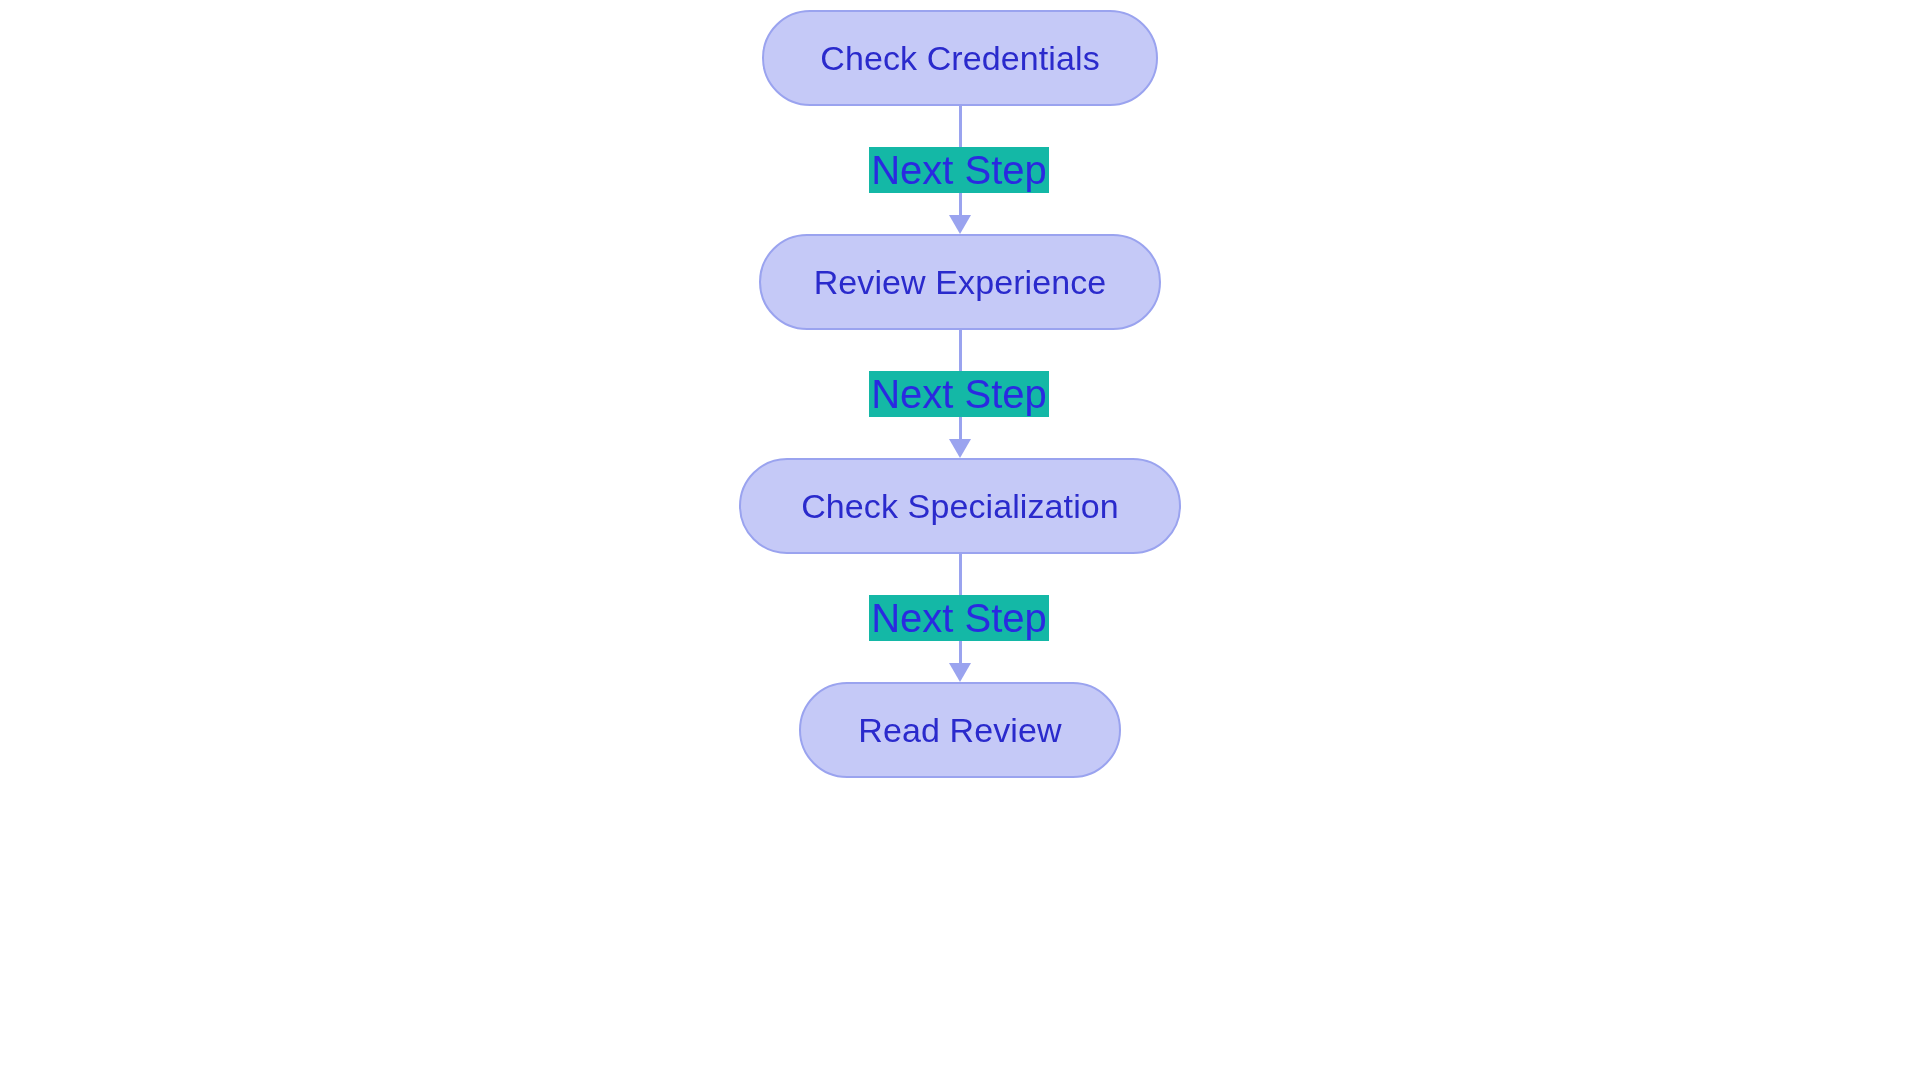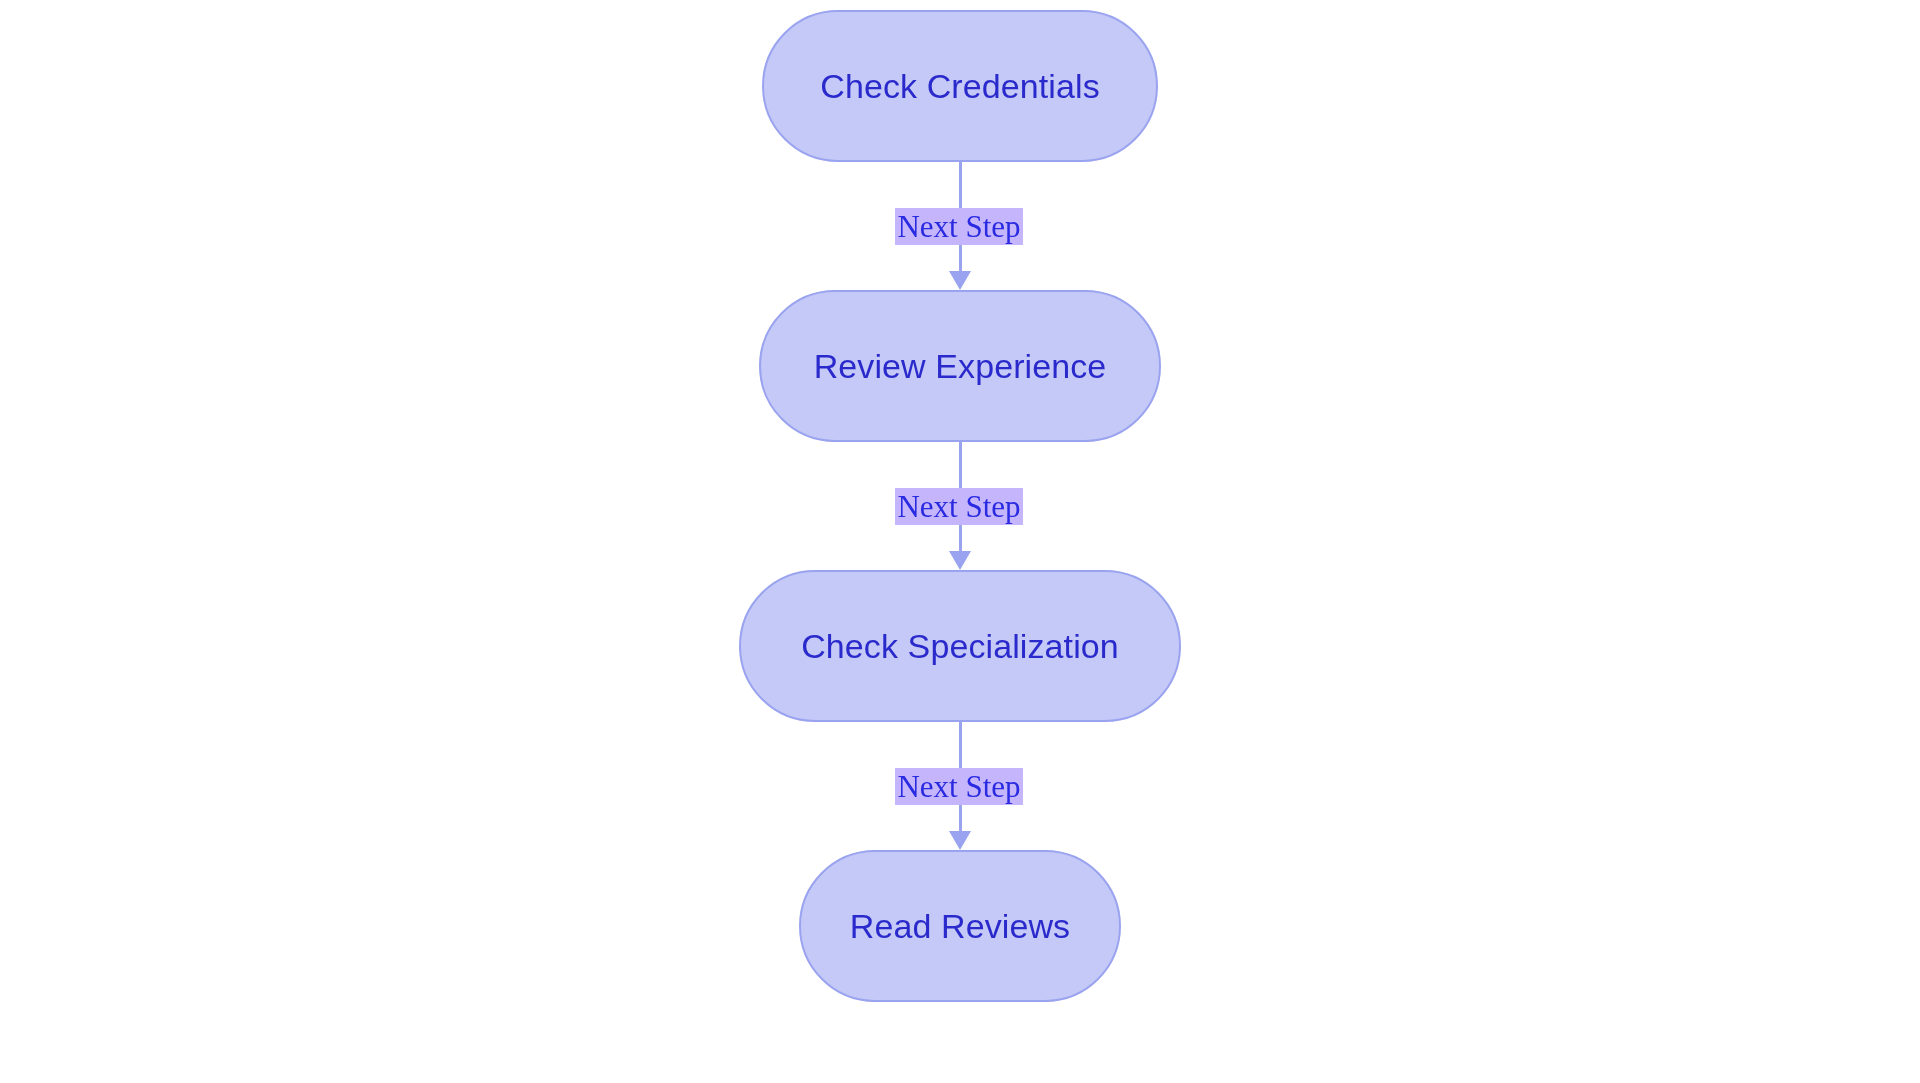--- a/index.html
+++ b/index.html
@@ -24,21 +24,21 @@
     flex-direction: column;
     align-items: center;
   }
 
   
   .node {
     box-sizing: border-box;
     background: #c5c9f7;
     border: 2px solid #9aa3ef;
     border-radius: 999px;
-    height: 152px;
+    height: 96px;
     display: flex;
     align-items: center;
     justify-content: center;
     padding: 0 46px;
     position: relative;
     z-index: 3;
   }
   .node-label {
     color: #2a2acc;
     font-size: 34px;
@@ -81,28 +81,28 @@
     width: 0;
     height: 0;
     border-left: 11px solid transparent;
     border-right: 11px solid transparent;
     border-top: 19px solid #9aa3ef;
   }
   .connector-label {
     position: relative;
     z-index: 2;
     color: #2a2ae0;
-    font-size: 31px;
+    font-size: 40px;
     font-weight: 400;
     line-height: 1;
     white-space: nowrap;
-    background: #c4b5fd;
+    background: #14b8a6;
     padding: 3px 2px;
     margin-right: 2px;
-    font-family: Liberation Serif, serif;
+    font-family: Liberation Sans, sans-serif;
   }
 
   
   .spacer-top { height: 10px; }
 </style>
 </head>
 <body>
 
 <div id="flowchart-canvas">
 
@@ -132,16 +132,16 @@
     <span class="node-label">Check Specialization</span>
   </div>
 
   <div class="connector">
     <div class="connector-line"></div>
     <div class="connector-arrowhead"></div>
     <span class="connector-label">Next Step</span>
   </div>
 
   <div class="node w4">
-    <span class="node-label">Read Reviews</span>
+    <span class="node-label">Read Review</span>
   </div>
 
 </div>
 
 </body></html>

